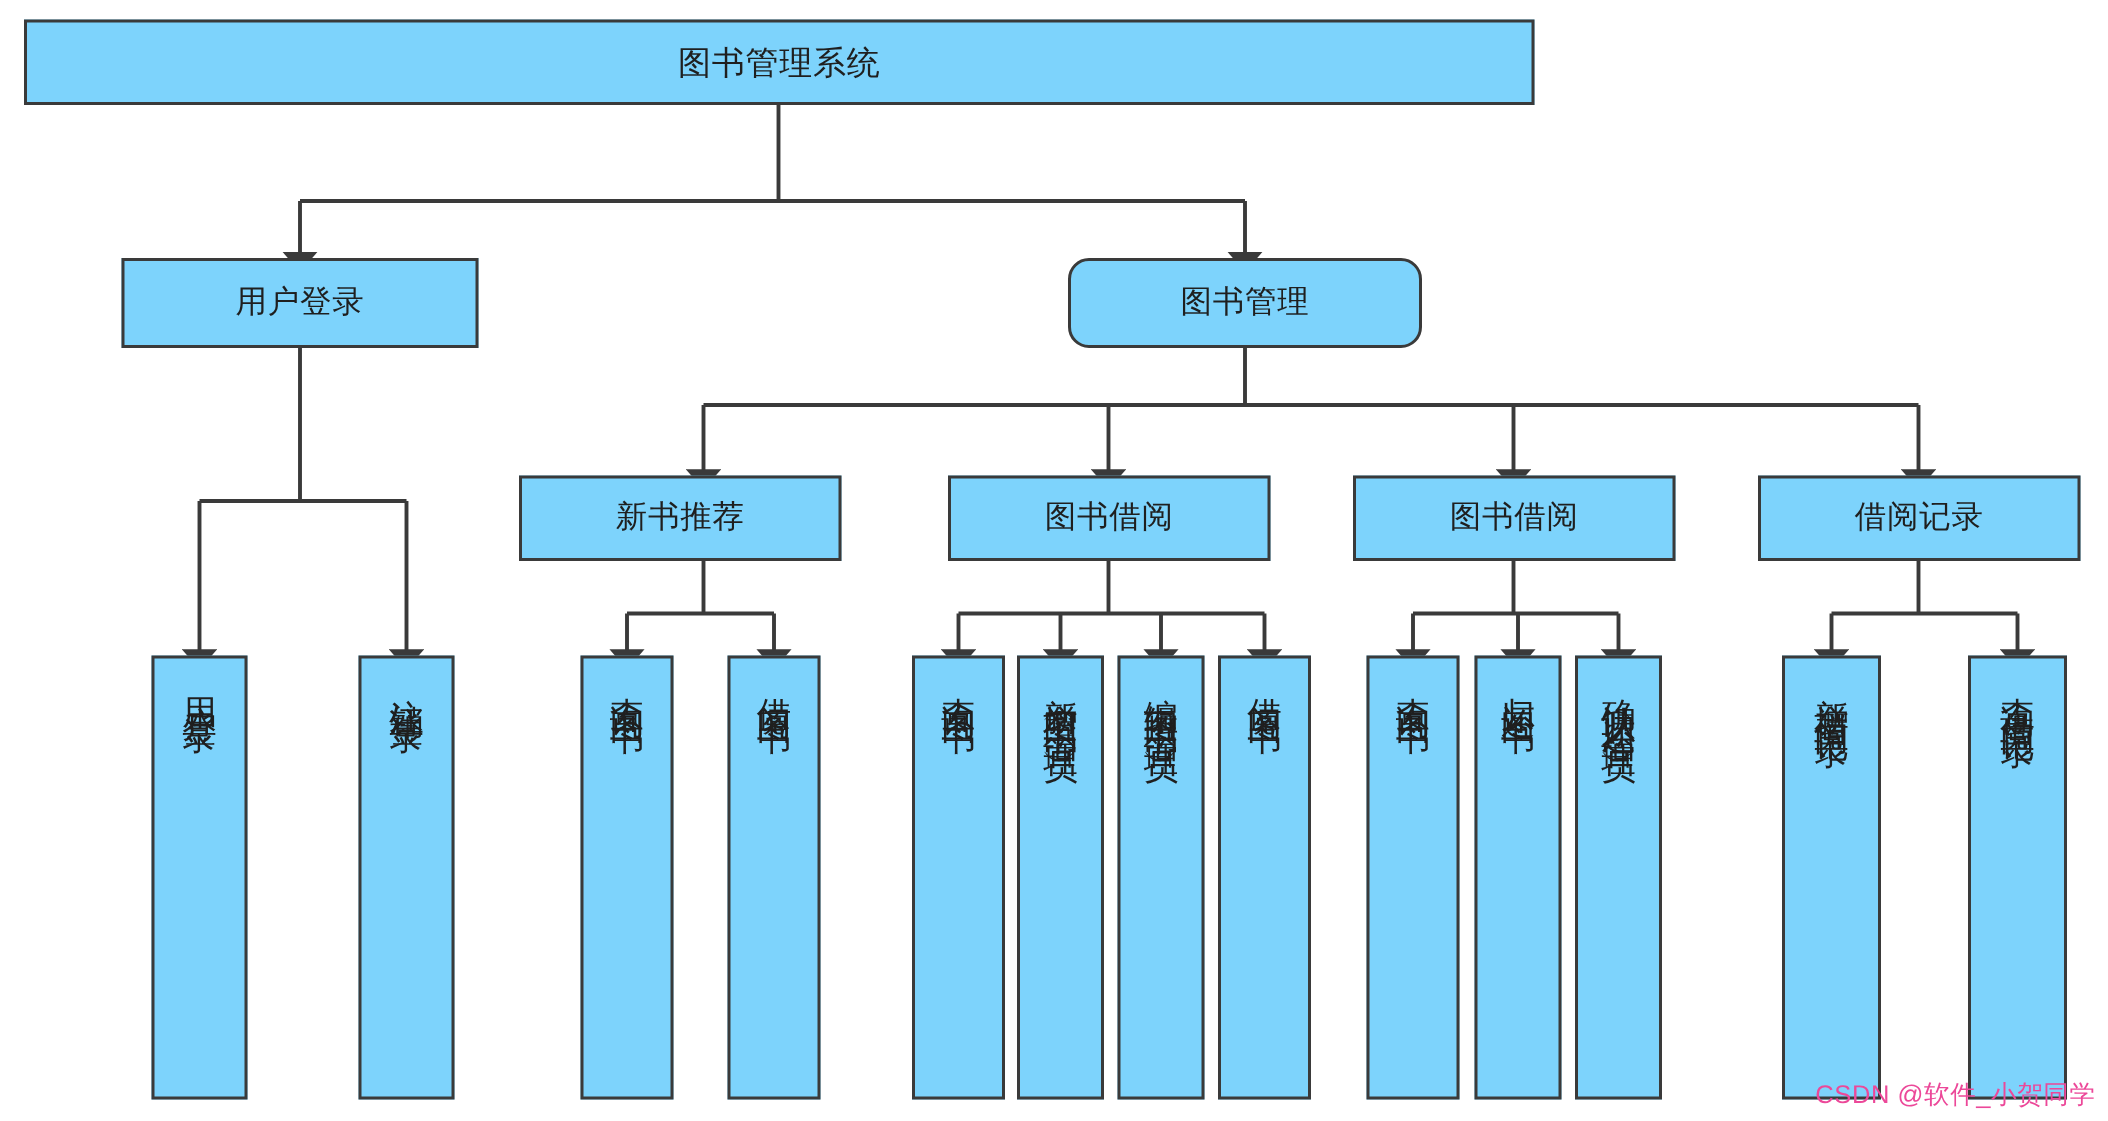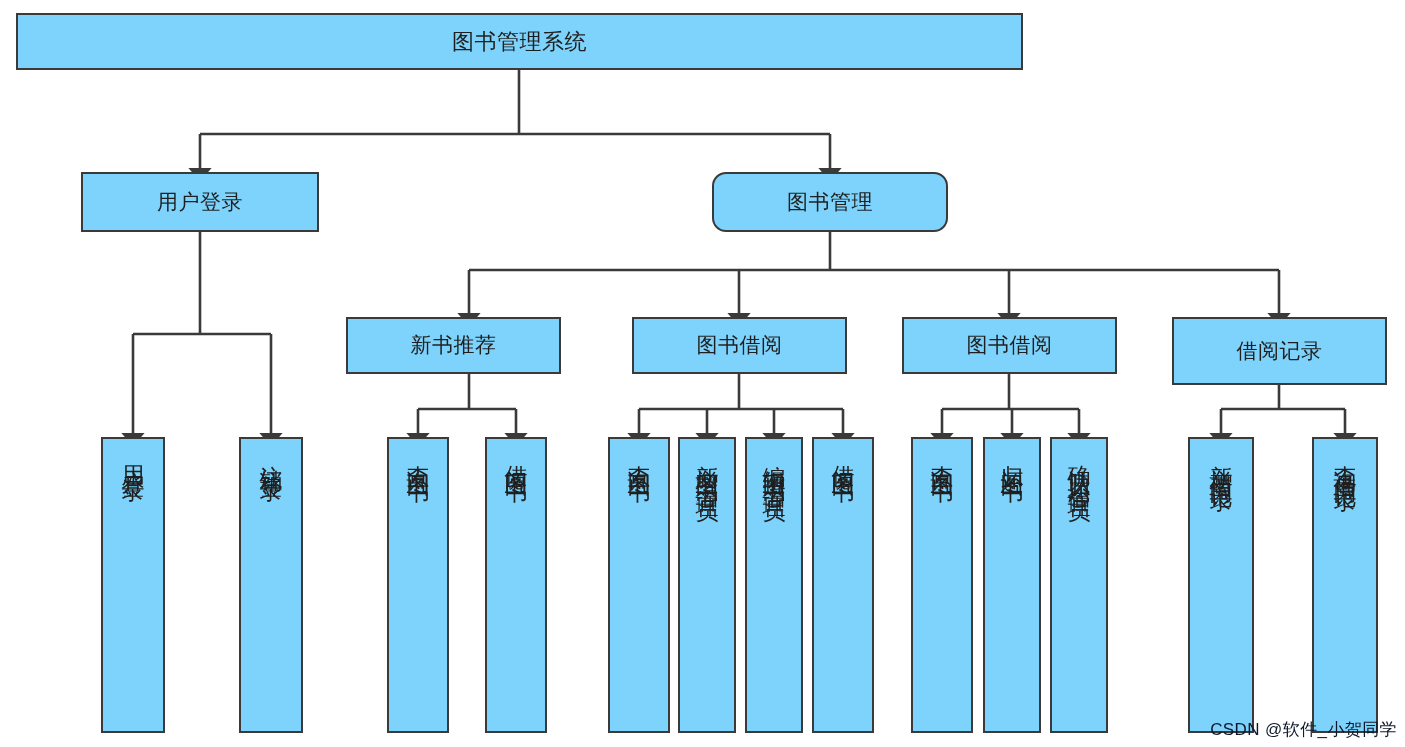--- a/index.html
+++ b/index.html
@@ -61,21 +61,21 @@
     font-size: 23px;
     line-height: 1;
     letter-spacing: 5px;
     white-space: nowrap;
   }
   .watermark {
     position: absolute;
     right: 8px;
     bottom: 6px;
     font-size: 17px;
-    color: #0f172a;
+    color: #ec4899;
     letter-spacing: 0.4px;
     z-index: 5;
     user-select: none;
     white-space: nowrap;
   }
 </style>
 </head>
 <body>
 
 <div id="canvas">
@@ -135,21 +135,21 @@
       </div>
       <div class="node horiz" style="left: 346px; top: 317px; width: 215px; height: 57px;">
         <span class="node-label">新书推荐</span>
       </div>
       <div class="node horiz" style="left: 632px; top: 317px; width: 215px; height: 57px;">
         <span class="node-label">图书借阅</span>
       </div>
       <div class="node horiz" style="left: 902px; top: 317px; width: 215px; height: 57px;">
         <span class="node-label">图书借阅</span>
       </div>
-      <div class="node horiz" style="left: 1172px; top: 317px; width: 215px; height: 68px;">
+      <div class="node horiz" style="left: 1172px; top: 317px; width: 215px; height: 57px;">
         <span class="node-label">借阅记录</span>
       </div>
       <div class="node vert" style="left: 101px; top: 437px; width: 64px; height: 296px;">
         <span class="node-label">用户登录</span>
       </div>
       <div class="node vert" style="left: 239px; top: 437px; width: 64px; height: 296px;">
         <span class="node-label">注销登录</span>
       </div>
       <div class="node vert" style="left: 387px; top: 437px; width: 62px; height: 296px;">
         <span class="node-label">查询图书</span>

